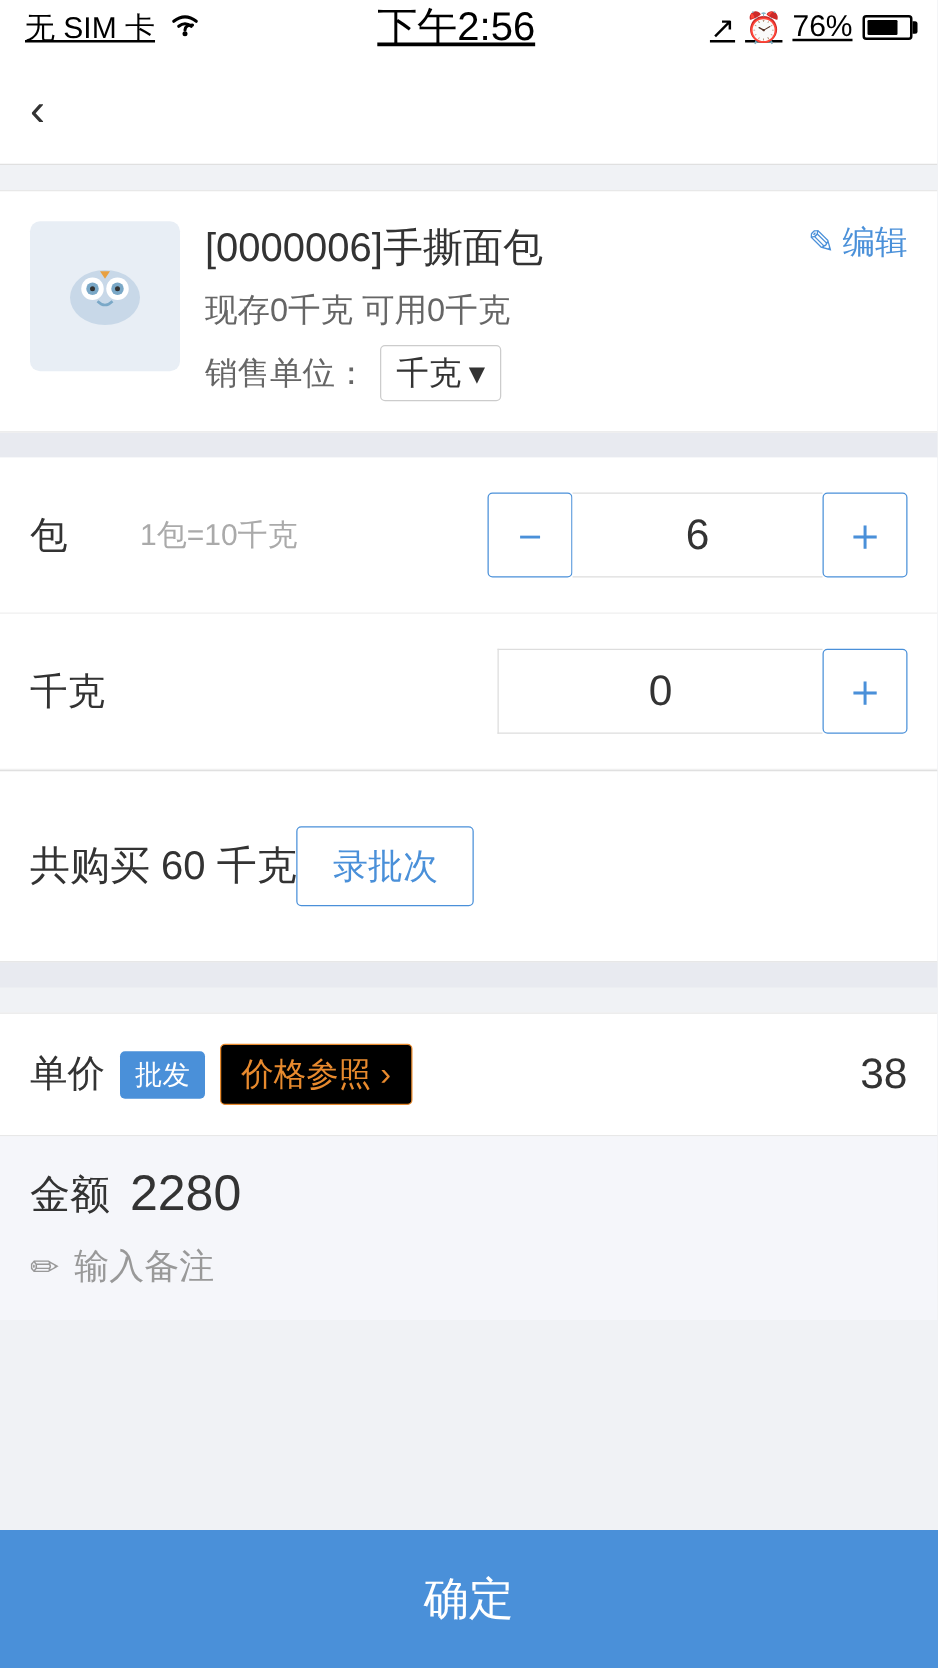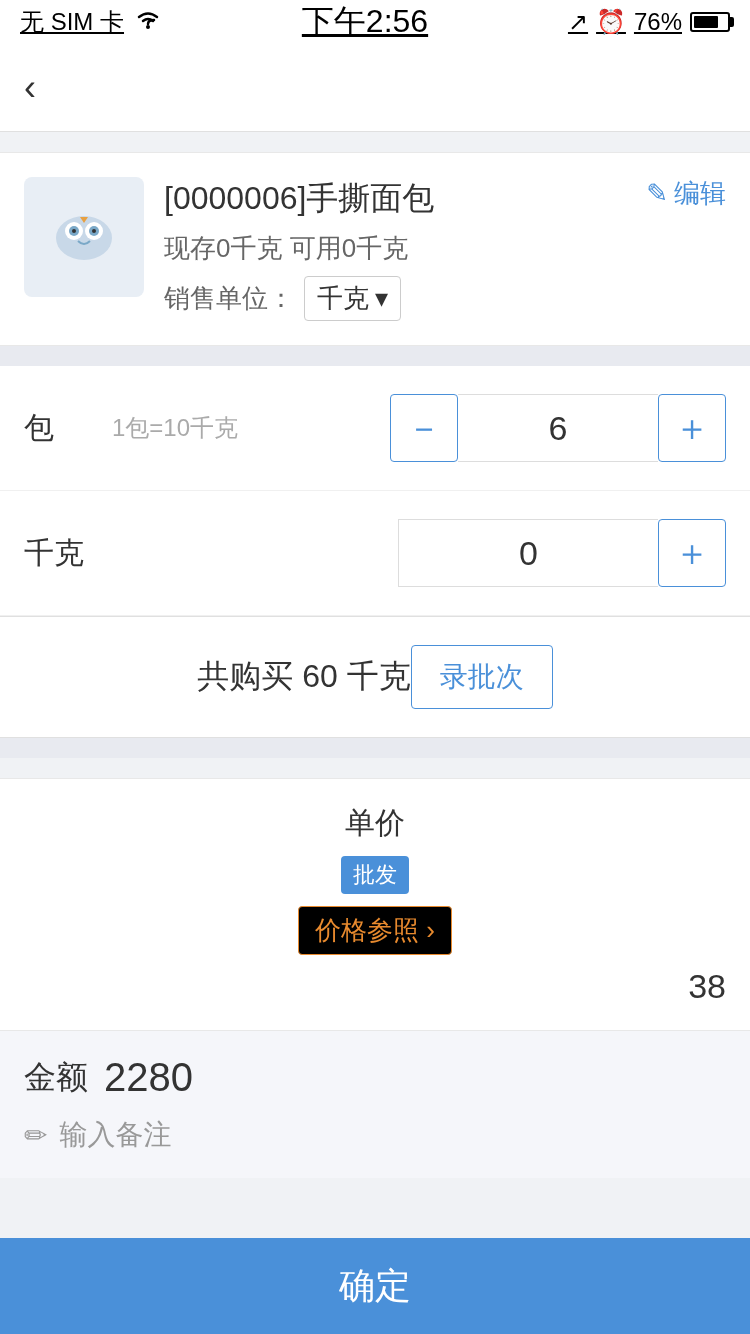--- a/index.html
+++ b/index.html
@@ -180,22 +180,22 @@
       font-size: 34px;
       color: #333;
       background: #fff;
     }
 
     
     .summary-row {
       background: #fff;
       display: flex;
       align-items: center;
-      justify-content: center;
-      padding: 28px 24px;
+      justify-content: flex-start;
+      padding: 44px 24px;
       border-top: 1px solid #e0e0e0;
       border-bottom: 1px solid #e0e0e0;
     }
     .summary-text { font-size: 32px; color: #333; }
     .batch-btn {
       border: 1px solid #4a90d9;
       color: #4a90d9;
       background: #fff;
       font-size: 28px;
       padding: 12px 28px;
@@ -208,21 +208,20 @@
       background: #fff;
       margin-top: 20px;
       padding: 24px;
       border-top: 1px solid #e8e8e8;
       border-bottom: 1px solid #e8e8e8;
     }
     .price-row {
       display: flex;
       align-items: center;
       gap: 12px;
-      flex-direction: column;
     }
     .price-label { font-size: 30px; color: #333; }
     .price-tag {
       background: #4a90d9;
       color: #fff;
       font-size: 22px;
       padding: 4px 12px;
       border-radius: 4px;
     }
     .price-ref-btn {
@@ -271,21 +270,21 @@
       flex: 1;
       min-height: 300px;
     }
 
     
     .confirm-btn {
       position: fixed;
       bottom: 0;
       left: 0;
       width: 750px;
-      height: 96px;
+      height: 110px;
       background: #4a90d9;
       color: #fff;
       font-size: 36px;
       border: none;
       cursor: pointer;
       display: flex;
       align-items: center;
       justify-content: center;
     }
 

